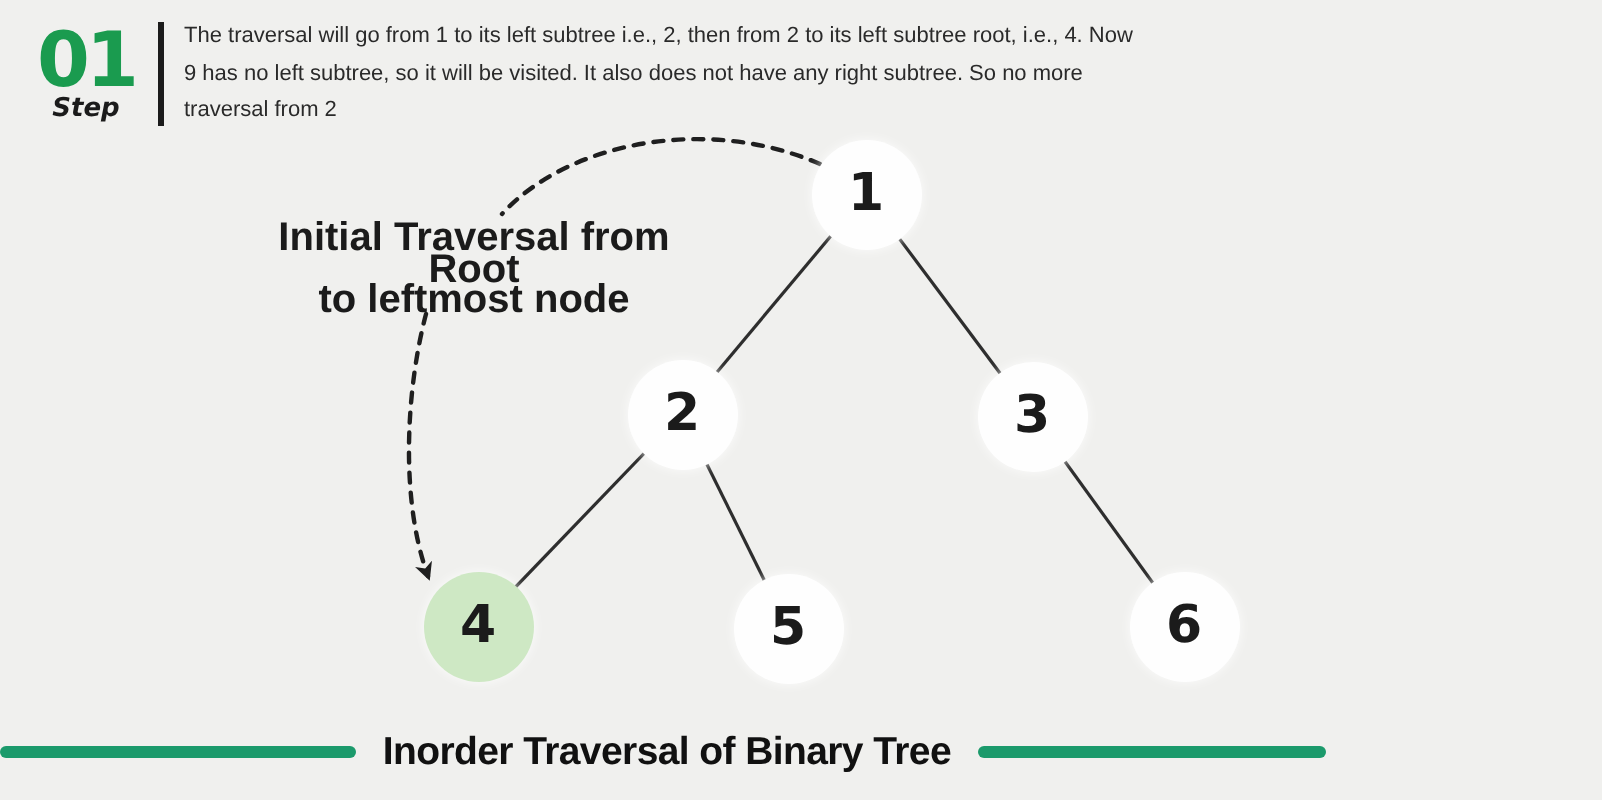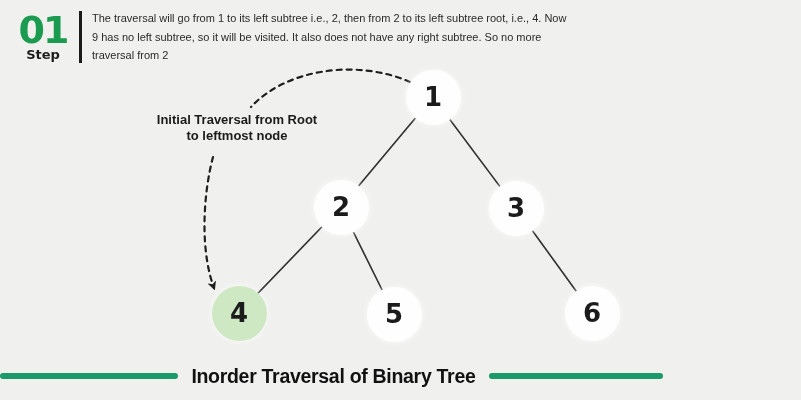--- a/index.html
+++ b/index.html
@@ -34,20 +34,21 @@
     letter-spacing: -2px;
     color: var(--accent-green, #1a9b4f);
   }
   .step-label {
     font-family: "DejaVu Sans", sans-serif;
     font-weight: bold;
     font-size: 13px;
     line-height: 14px;
     color: var(--text-dark, #1e1e1e);
     margin-top: -2px;
+    font-style: italic;
   }
   .v-divider {
     flex: 0 0 auto;
     width: 3px;
     height: 52px;
     margin: 11px 0 0 10px;
     background: var(--text-dark, #1e1e1e);
   }
   .description {
     margin: 9px 0 0 10px;
@@ -94,21 +95,21 @@
   }
   .tree-node.visited { background: var(--visited-fill, #cee8c4); }
 
   .annotation {
     position: absolute;
     left: 133px;
     top: 112px;
     width: 208px;
     text-align: center;
     font-weight: bold;
-    font-size: 13px;
+    font-size: 20px;
     line-height: 15.5px;
     color: var(--text-dark, #161616);
   }
 
   
   .footer {
     position: absolute;
     left: 0;
     top: 362px;
     width: 663px;

